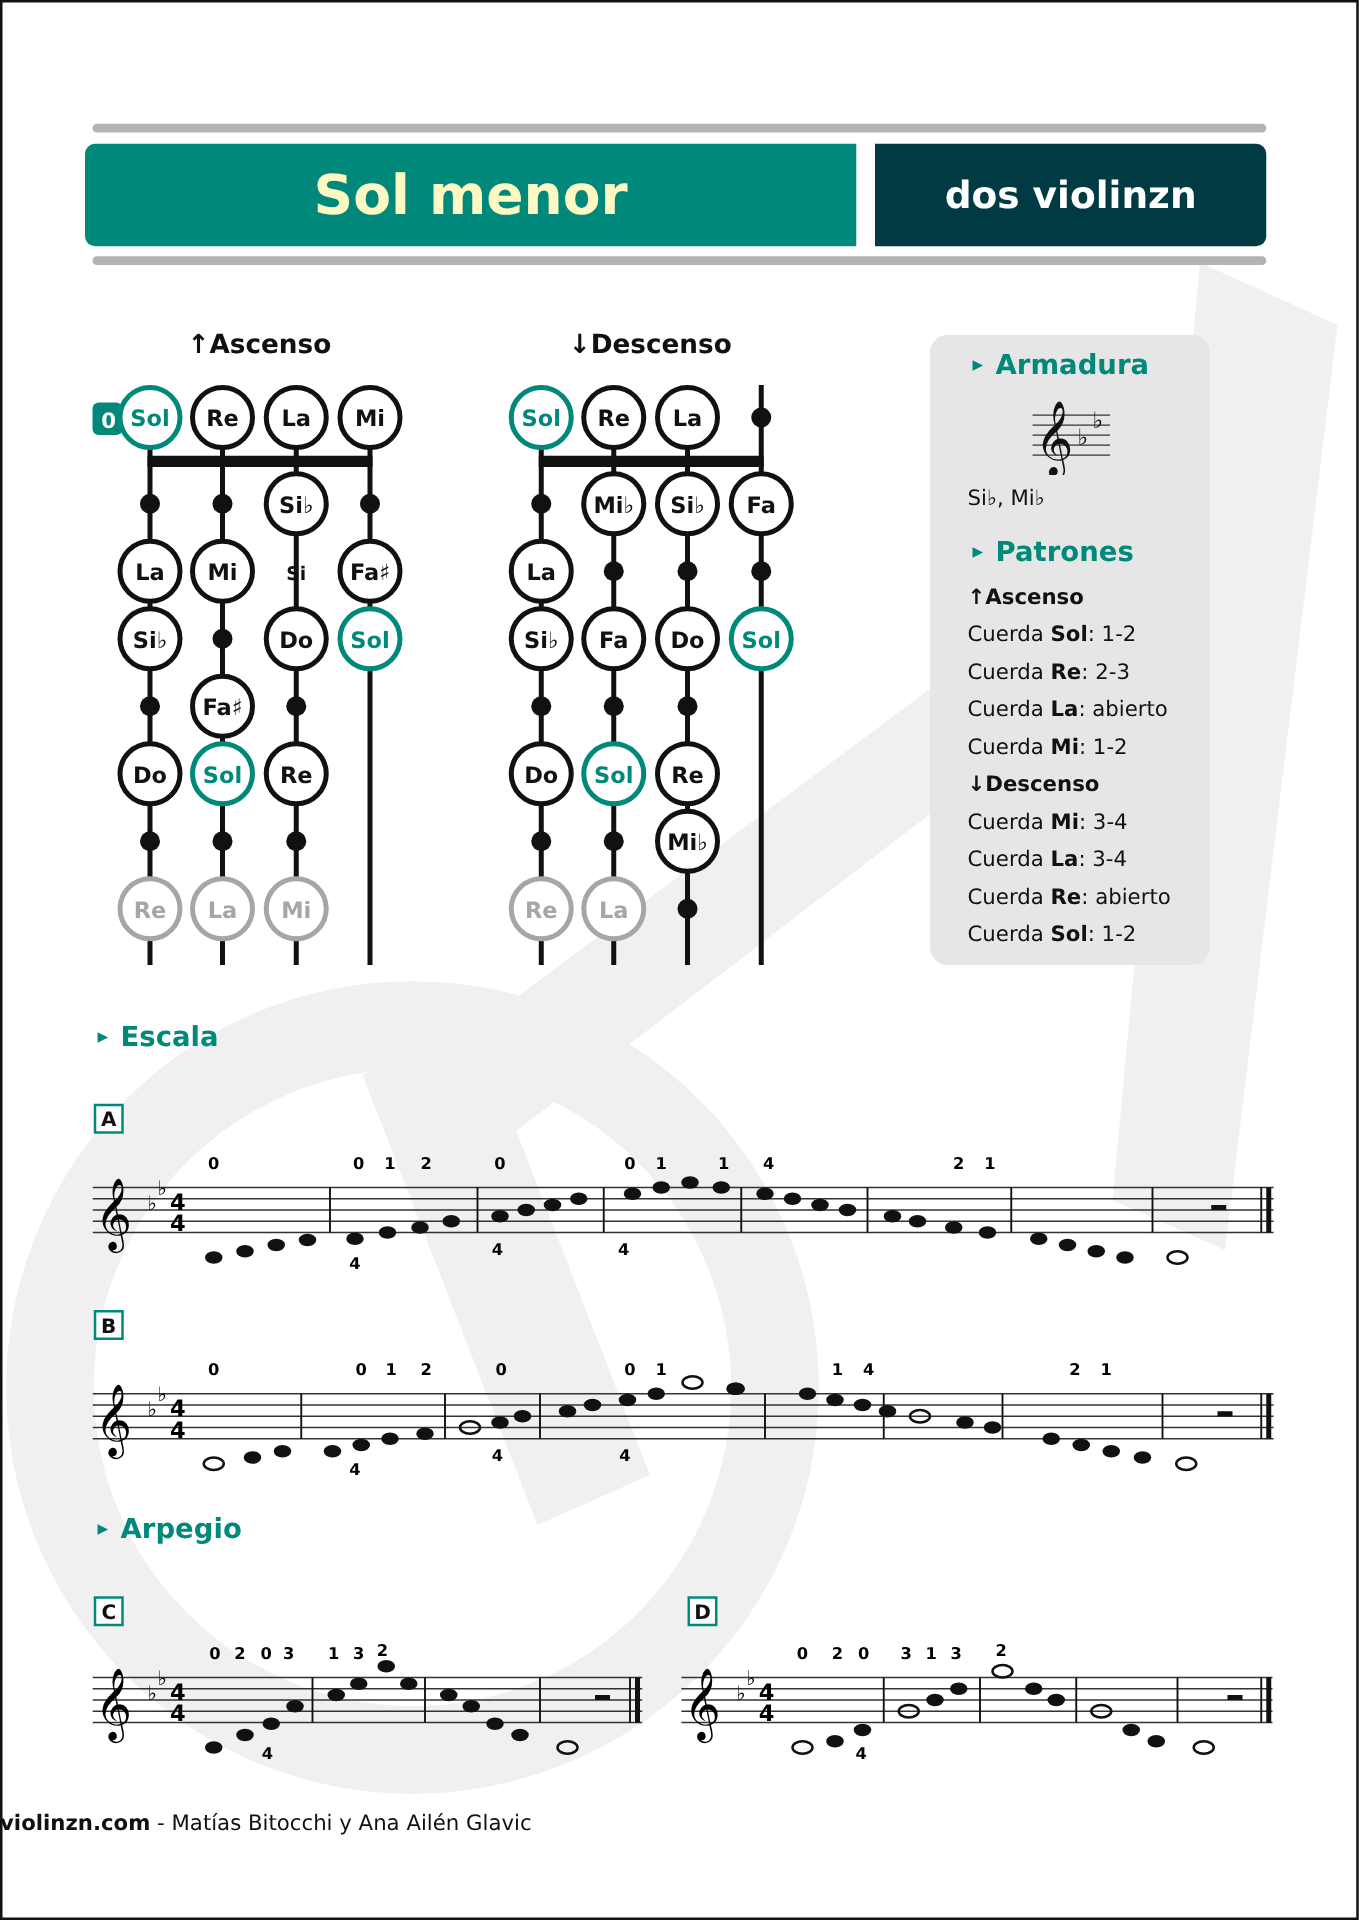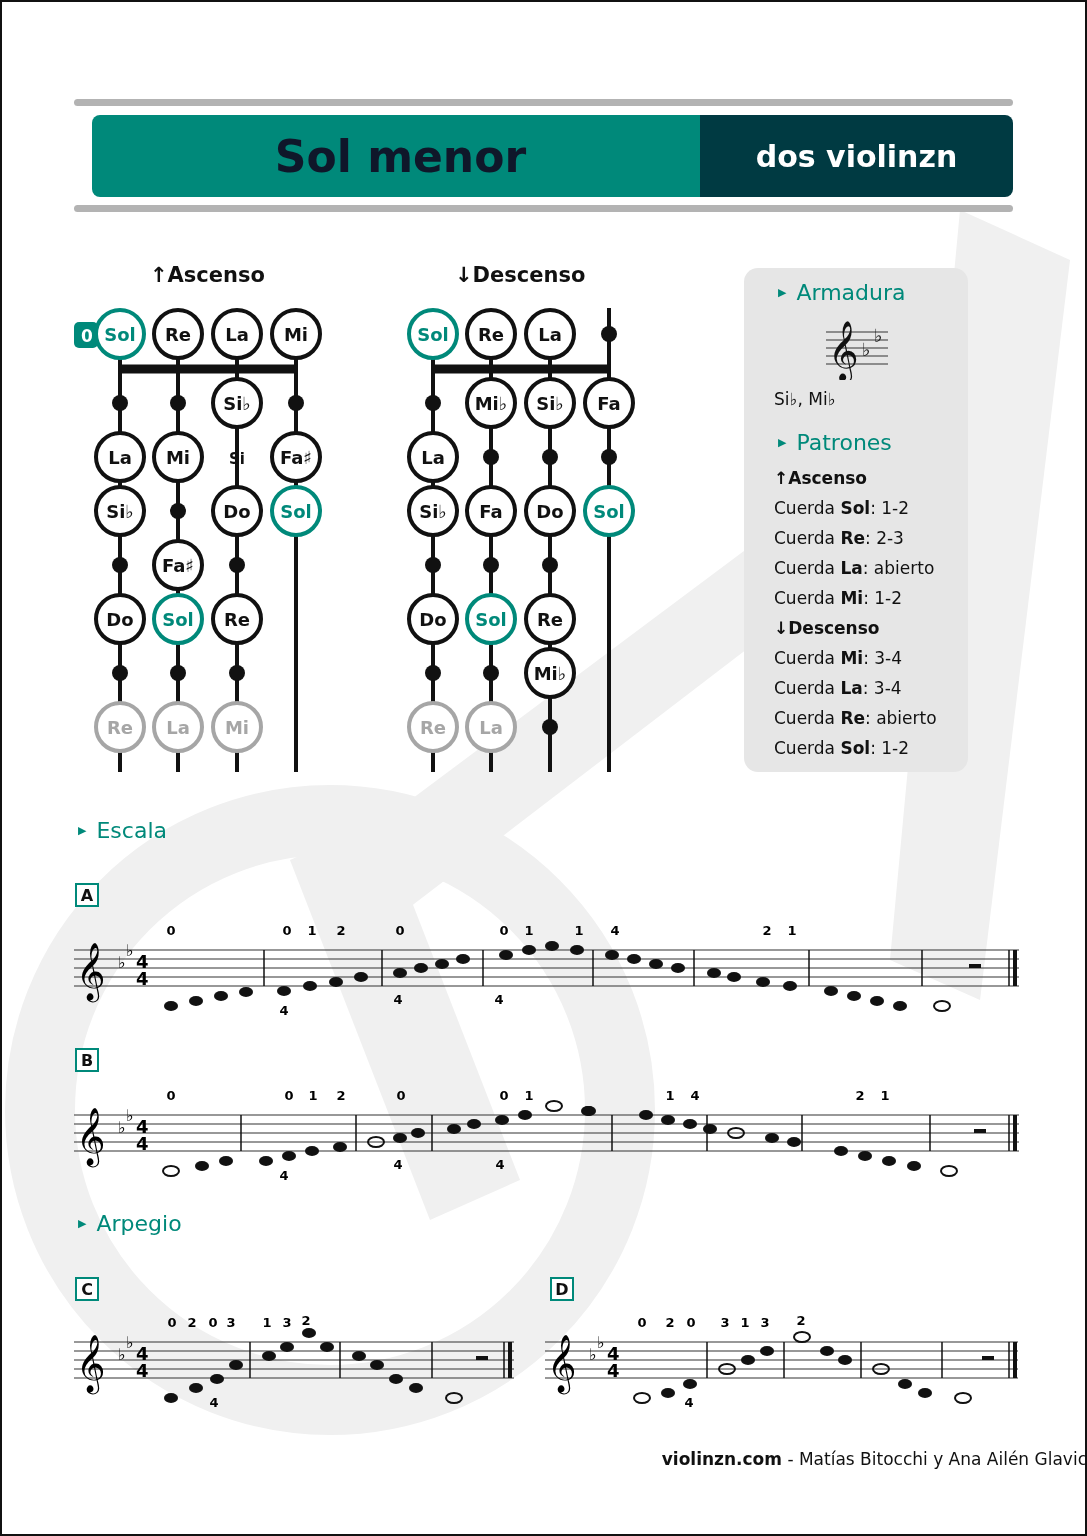--- a/index.html
+++ b/index.html
@@ -1,31 +1,31 @@
 <!DOCTYPE html>
 <html><head>
 <meta charset="utf-8">
 <style>
   html, body { margin:0; padding:0; }
   body { width:1087px; height:1536px; background:#fff; font-family:"DejaVu Sans", sans-serif; position:relative; overflow:hidden; }
   .frame { position:absolute; left:0; top:0; width:1083px; height:1532px; border:2px solid #111; }
   .watermark { position:absolute; left:0; top:0; width:1087px; height:1536px; pointer-events:none; }
   .rule { position:absolute; left:74px; width:939px; height:7px; background:#b3b3b3; border-radius:4px; }
-  .title-box { position:absolute; left:92px; top:115px; width:617px; height:82px; background:#00897a; border-radius:8px 0 0 8px; color:#0f172a; display:flex; align-items:center; justify-content:center; font-weight:bold; font-size:44px; }
+  .title-box { position:absolute; left:68px; top:115px; width:617px; height:82px; background:#00897a; border-radius:8px 0 0 8px; color:#fef9c3; display:flex; align-items:center; justify-content:center; font-weight:bold; font-size:44px; }
   .subtitle-box { position:absolute; left:700px; top:115px; width:313px; height:82px; background:#003a42; border-radius:0 8px 8px 0; color:#fff; display:flex; align-items:center; justify-content:center; font-weight:bold; font-size:30px; }
   .diag-title { position:absolute; font-weight:bold; font-size:21px; color:#111; }
   .diag { position:absolute; }
   .sidebox { position:absolute; left:744px; top:268px; width:224px; height:504px; background:#e6e6e6; border-radius:14px; }
-  .sec-head { position:absolute; color:#00897a; font-weight:normal; font-size:22px; }
+  .sec-head { position:absolute; color:#00897a; font-weight:bold; font-size:22px; }
   .sec-head .tri { font-size:11px; margin-right:10px; position:relative; top:-4px; }
   .side-line { position:absolute; left:774px; font-size:17px; color:#111;text-align:center; }
   .side-line b { font-weight:bold; }
   .letter { position:absolute; width:20px; height:20px; border:2px solid #00897a; font-weight:bold; font-size:16px; display:flex; align-items:center; justify-content:center; color:#111; background:#fff; }
   .staff { position:absolute; }
-  .footer { position:absolute; top:1449px; left:0; width:1087px; text-align:right; font-size:17px; color:#111; }
+  .footer { position:absolute; top:1449px; left:0; width:1087px; text-align:left; font-size:17px; color:#111; }
 </style>
 </head>
 <body>
 
 <div class="frame"></div>
 
 <svg class="watermark" viewBox="0 0 1087 1536">
   <g fill="none" stroke="#f0f0f0" stroke-width="70" stroke-linecap="round">
     <circle cx="330" cy="1110" r="290"></circle>
   </g>

